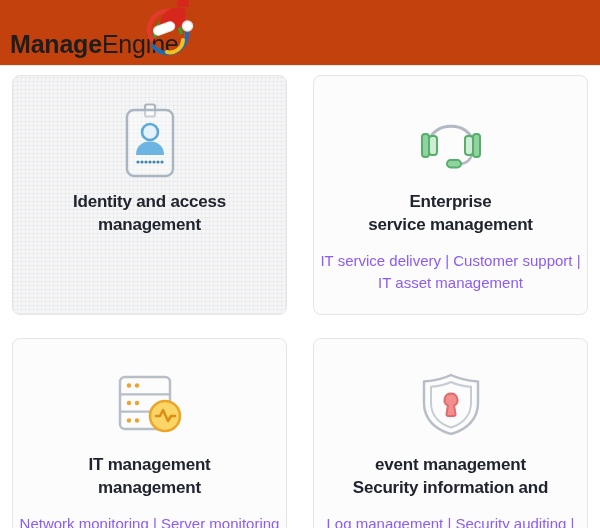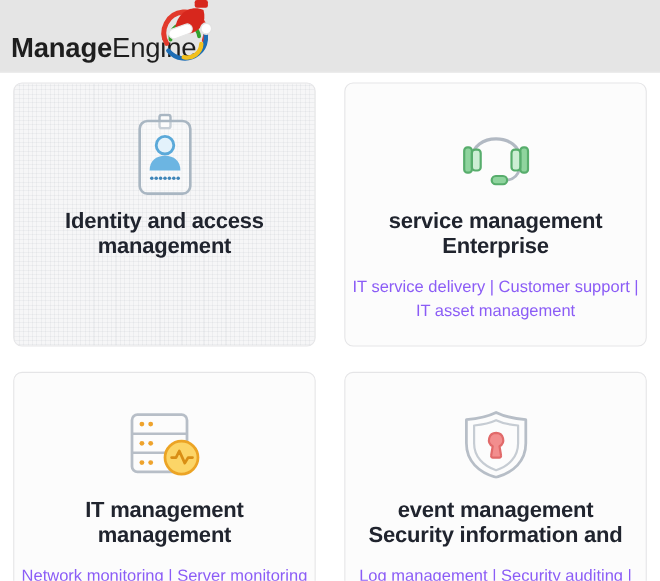--- a/index.html
+++ b/index.html
@@ -1,39 +1,39 @@
 <!DOCTYPE html>
 <html><head>
 <meta charset="utf-8">
 <style>
   * { margin:0; padding:0; box-sizing:border-box; }
   html,body { width:600px; height:528px; overflow:hidden; background:#ffffff;
               font-family:"Liberation Sans", sans-serif; }
 
   
-  .header { position:relative; height:66px; border-bottom:1px solid #eaeaea; background:#e5e5e5; }
+  .header { position:relative; height:66px; border-bottom:1px solid #eaeaea; background:#c2410c; }
   .brand { position:absolute; left:10px; top:30px; font-size:25px; letter-spacing:-0.2px;
            color:#1e1e1e; white-space:nowrap; cursor:pointer; }
   .brand .b { font-weight:800; }
   .brand .l { font-weight:400; }
   .logo-mark { position:absolute; left:141px; top:0; width:58px; height:62px; }
 
   
   .cards { display:grid; grid-template-columns:275px 275px; column-gap:26px; row-gap:23px;
            padding:9px 12px 0 12px; }
   .card { width:275px; height:240px; background:#fcfcfc; border:1px solid #e5e5e7;
           border-radius:8px; text-align:center; padding:26px 2px 0 2px; cursor:pointer; }
   .card.textured {
       background:
         repeating-linear-gradient(0deg,  rgba(125,135,148,0.08) 0 1px, transparent 1px 4px),
         repeating-linear-gradient(90deg, rgba(125,135,148,0.08) 0 1px, transparent 1px 4px),
         #f6f6f7;
   }
   .icon-box { height:78px; display:flex; align-items:center; justify-content:center; }
-  .card-title { margin-top:10px; font-size:20px; line-height:23px; font-weight:700;
+  .card-title { margin-top:10px; font-size:17px; line-height:23px; font-weight:700;
                 color:#20242e; letter-spacing:-0.2px; }
   .card-links { margin-top:14px; font-size:15px; line-height:22px; color:#8b5cf6;
                 padding:0 2px; }
 </style>
 </head>
 <body>
 
 <div class="header">
   <div class="brand"><span class="b">Manage</span><span class="l">Engine</span></div>
 
@@ -83,22 +83,22 @@
         <path d="M14,36 C14,11 58,11 58,36" fill="none" stroke="#b2b9c3" stroke-width="3"></path>
         <path d="M58,38 C58,50 52,55 43,55" fill="none" stroke="#b2b9c3" stroke-width="2.6"></path>
         <rect x="7" y="25" width="7" height="23" rx="3" fill="#8fd49e" stroke="#57ad6c" stroke-width="2"></rect>
         <rect x="14" y="27" width="8" height="19" rx="3" fill="#cdeed4" stroke="#57ad6c" stroke-width="2"></rect>
         <rect x="58" y="25" width="7" height="23" rx="3" fill="#8fd49e" stroke="#57ad6c" stroke-width="2"></rect>
         <rect x="50" y="27" width="8" height="19" rx="3" fill="#cdeed4" stroke="#57ad6c" stroke-width="2"></rect>
         <rect x="32" y="51" width="14" height="7.5" rx="3.7" fill="#8fd49e" stroke="#57ad6c" stroke-width="2"></rect>
       </svg>
     </div>
     <div class="card-title">
+      <div>Enterprise</div>
       <div>service management</div>
-      <div>Enterprise</div>
     </div>
     <div class="card-links">IT service delivery | Customer support | IT asset management</div>
   </div>
 
   <div class="card">
     <div class="icon-box">
       <svg width="66" height="60" viewBox="0 0 66 60">
         <rect x="3" y="3" width="50" height="52" rx="5" fill="#fcfcfc" stroke="#b7bec7" stroke-width="2.5"></rect>
         <line x1="3" y1="20.3" x2="53" y2="20.3" stroke="#b7bec7" stroke-width="2.2"></line>
         <line x1="3" y1="37.6" x2="53" y2="37.6" stroke="#b7bec7" stroke-width="2.2"></line>

